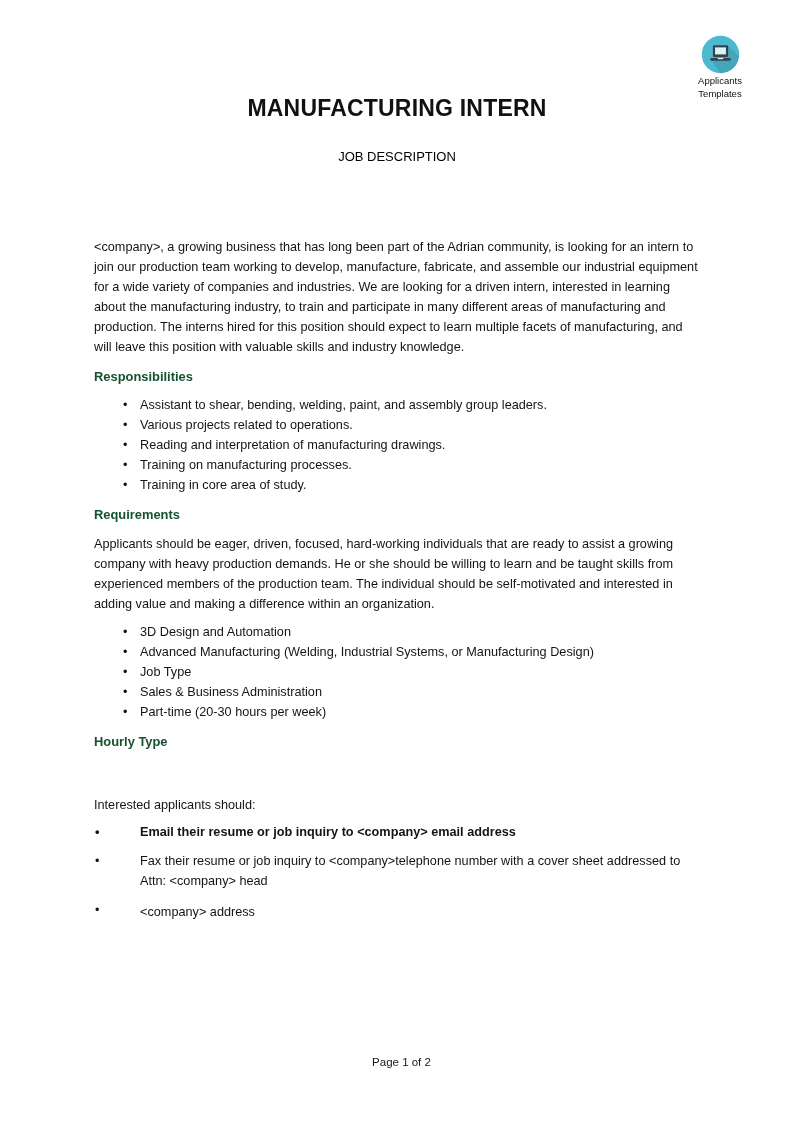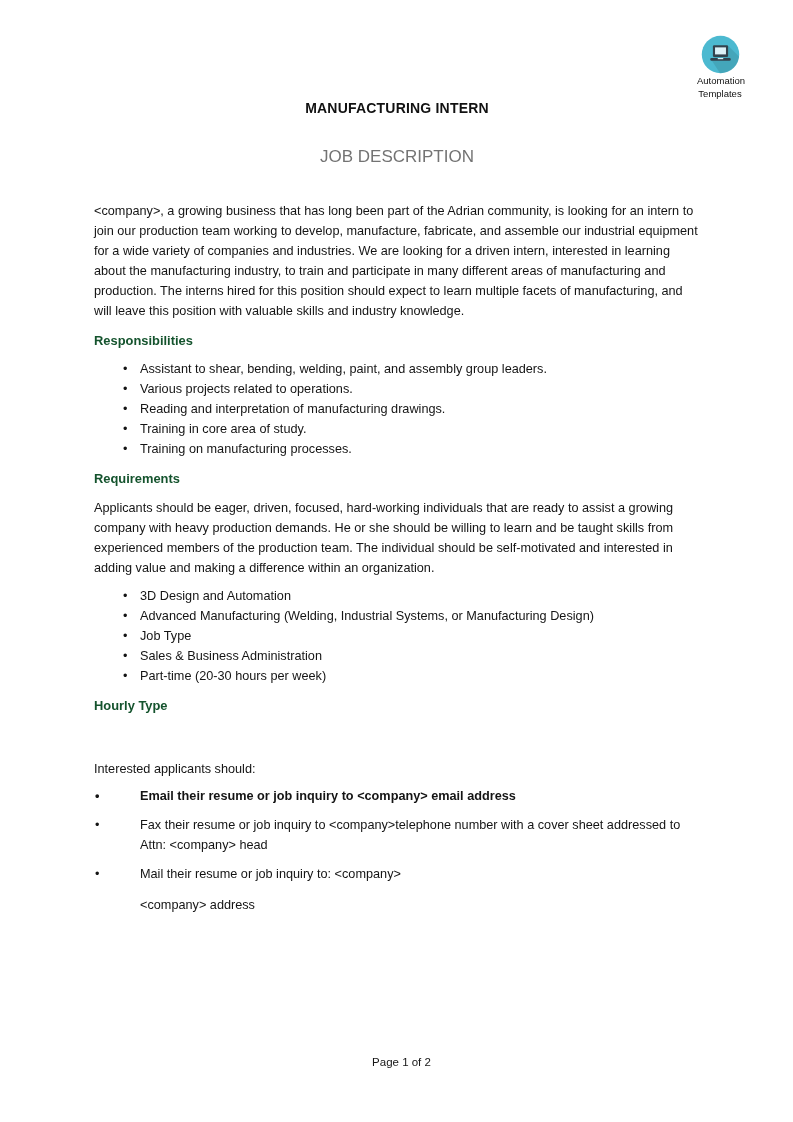--- a/index.html
+++ b/index.html
@@ -34,35 +34,35 @@
     white-space: nowrap;
   }
   
   .content {
     padding: 99px 93px 0 94px;
     font-size: 12.7px;
     line-height: 20px;
   }
   .doc-title {
     text-align: center;
-    font-size: 14px;
+    font-size: 23px;
     line-height: 19px;
     font-weight: bold;
     letter-spacing: 0.2px;
     color: #111111;
   }
   .doc-subtitle {
     text-align: center;
-    font-size: 17px;
+    font-size: 13px;
     line-height: 19px;
     font-weight: normal;
     margin-top: 29px;
-    color: #737373;
+    color: #000000;
   }
-  .intro { margin-top: 35px; }
+  .intro { margin-top: 71px; }
   .sec-heading {
     font-weight: bold;
     font-size: 12.9px;
     line-height: 20px;
     margin-top: 10px;
     color: #14532d;
   }
   .para { margin-top: 9px; }
   .blist { list-style: none; margin-top: 8px; }
   .blist li {
@@ -121,58 +121,58 @@
       </defs>
       <circle cx="20" cy="20" r="19.2" fill="#4cb9d0"></circle>
       <g clip-path="url(#logoClip)">
         <polygon points="28.5,11.5 40,23 40,40 20,40 10.5,25.5" fill="#000000" opacity="0.10"></polygon>
       </g>
       <rect x="12.2" y="10.5" width="15.6" height="12" rx="1.2" fill="#33424d"></rect>
       <rect x="14.4" y="12.7" width="11.2" height="7.2" fill="#ddf1f7"></rect>
       <rect x="9.5" y="23.6" width="21" height="2.8" rx="1.3" fill="#33424d"></rect>
       <rect x="17.2" y="23.6" width="5.6" height="1.2" fill="#ddf1f7"></rect>
     </svg>
-    <div class="logo-text">Automation</div>
+    <div class="logo-text">Applicants</div>
     <div class="logo-text">Templates</div>
   </div>
 
   <div class="content">
 
     <div class="doc-title">MANUFACTURING INTERN</div>
     <div class="doc-subtitle">JOB DESCRIPTION</div>
 
     <p class="intro">&lt;company&gt;, a growing business that has long been part of the Adrian community, is looking for an intern to join our production team working to develop, manufacture, fabricate, and assemble our industrial equipment for a wide variety of companies and industries. We are looking for a driven intern, interested in learning about the manufacturing industry, to train and participate in many different areas of manufacturing and production. The interns hired for this position should expect to learn multiple facets of manufacturing, and will leave this position with valuable skills and industry knowledge.</p>
 
     <div class="sec-heading">Responsibilities</div>
     <ul class="blist">
       <li><span class="marker"></span><span>Assistant to shear, bending, welding, paint, and assembly group leaders.</span></li>
       <li><span class="marker"></span><span>Various projects related to operations.</span></li>
       <li><span class="marker"></span><span>Reading and interpretation of manufacturing drawings.</span></li>
+      <li><span class="marker"></span><span>Training on manufacturing processes.</span></li>
       <li><span class="marker"></span><span>Training in core area of study.</span></li>
-      <li><span class="marker"></span><span>Training on manufacturing processes.</span></li>
     </ul>
 
     <div class="sec-heading">Requirements</div>
     <p class="para">Applicants should be eager, driven, focused, hard-working individuals that are ready to assist a growing company with heavy production demands. He or she should be willing to learn and be taught skills from experienced members of the production team. The individual should be self-motivated and interested in adding value and making a difference within an organization.</p>
 
     <ul class="blist">
       <li><span class="marker"></span><span>3D Design and Automation</span></li>
       <li><span class="marker"></span><span>Advanced Manufacturing (Welding, Industrial Systems, or Manufacturing Design)</span></li>
       <li><span class="marker"></span><span>Job Type</span></li>
       <li><span class="marker"></span><span>Sales &amp; Business Administration</span></li>
       <li><span class="marker"></span><span>Part-time (20-30 hours per week)</span></li>
     </ul>
 
     <div class="sec-heading">Hourly Type</div>
 
     <p class="applicants-intro">Interested applicants should:</p>
     <ul class="alist">
       <li><span class="marker"></span><span>Email their resume or job inquiry to &lt;company&gt; email address</span></li>
       <li><span class="marker"></span><span>Fax their resume or job inquiry to &lt;company&gt;telephone number with a cover sheet addressed to Attn: &lt;company&gt; head</span></li>
-      <li><span class="marker"></span><span>Mail their resume or job inquiry to: &lt;company&gt;</span></li>
+      <li><span class="marker"></span></li>
     </ul>
     <div class="address-line">&lt;company&gt; address</div>
 
   </div>
 
   <div class="footer">Page 1 of 2</div>
 
 </div>
 
 </body></html>

